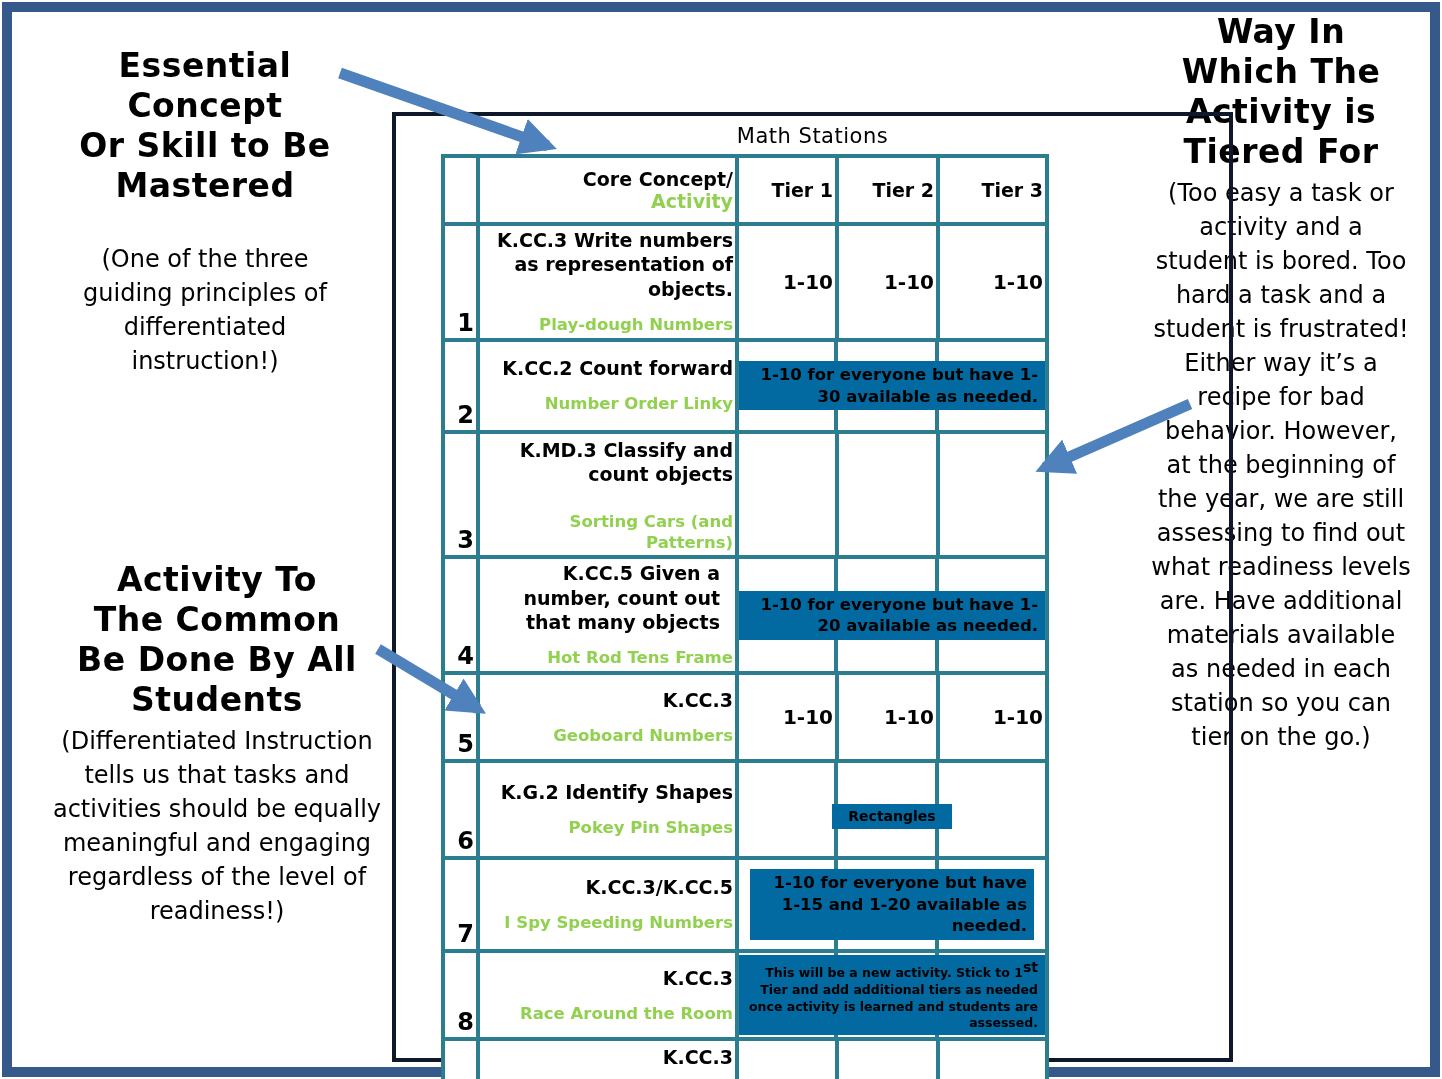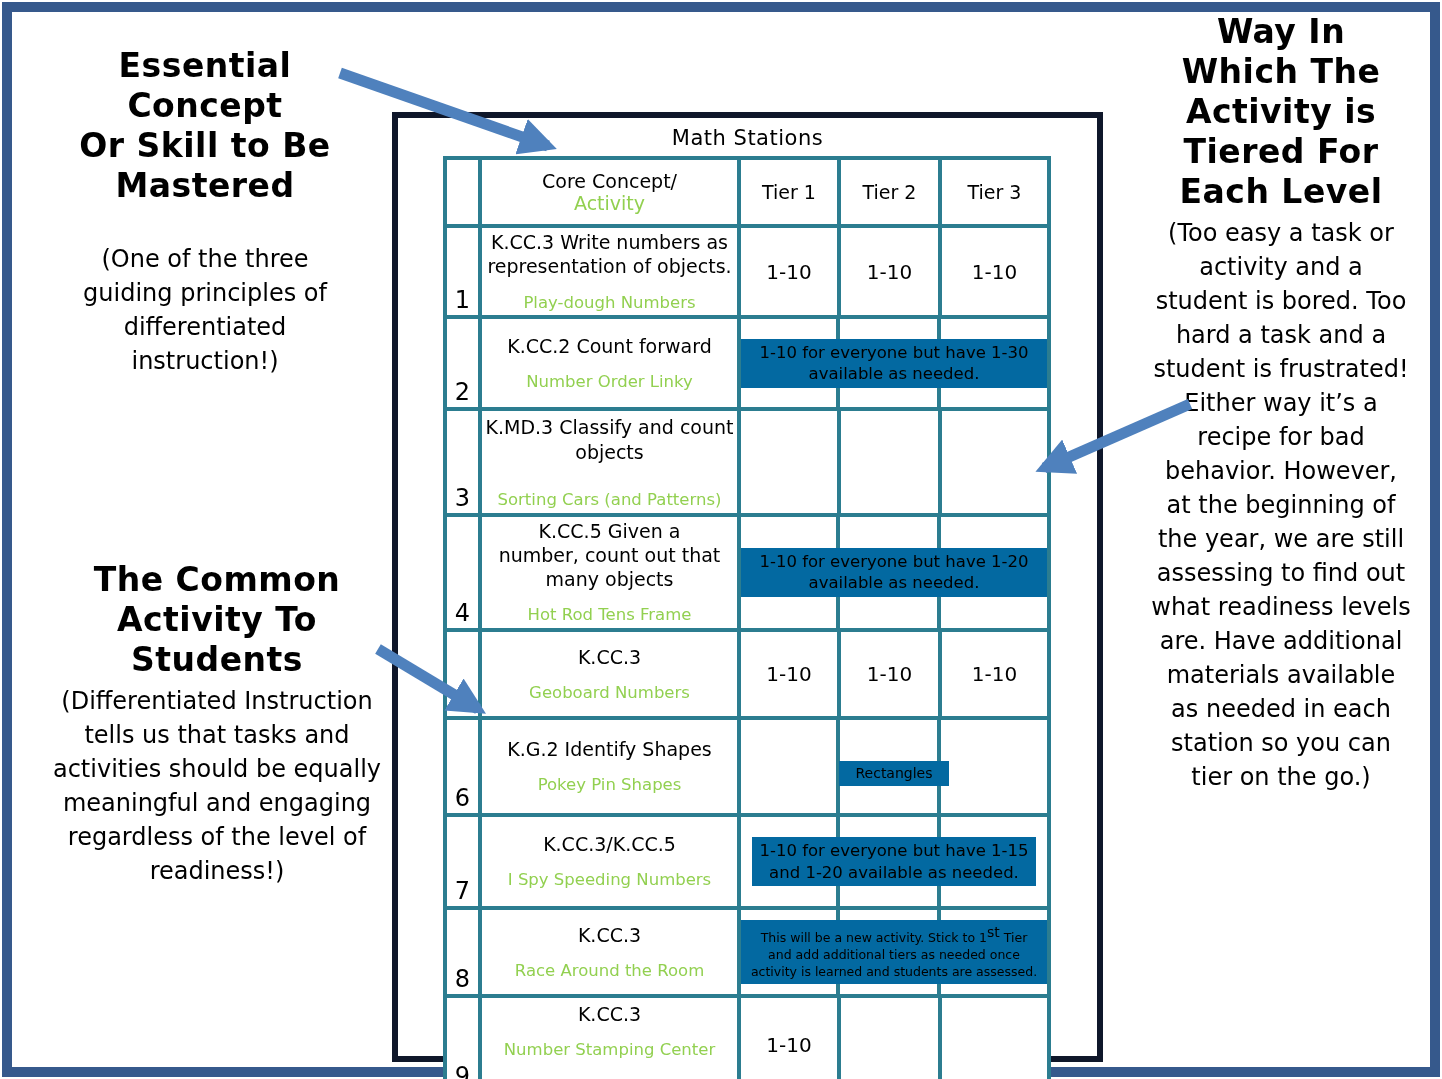--- a/index.html
+++ b/index.html
@@ -1,23 +1,23 @@
 <!DOCTYPE html>
 <html><head>
 <meta charset="utf-8">
 <style>
   html,body{margin:0;padding:0;background:#fff;}
   body{width:1442px;height:1079px;position:relative;font-family:"DejaVu Sans",sans-serif;color:#000;overflow:hidden;}
   .frame{position:absolute;inset:2px;border:10px solid #36598C;background:#fff;}
   
-  .board{position:absolute;left:392px;top:112px;width:711px;height:950px;border:6px solid #0f172a;box-sizing:border-box;}
+  .board{position:absolute;left:392px;top:112px;width:841px;height:950px;border:4px solid #0f172a;box-sizing:border-box;}
   .board-title{position:absolute;left:0;top:8px;width:100%;text-align:center;font-size:21px;letter-spacing:.5px;}
   
   table.st{position:absolute;left:45px;top:38px;border-collapse:collapse;table-layout:fixed;width:604px;}
-  table.st td{border:4px solid #2C7D90;text-align:center;vertical-align:middle;padding:2px;background:#fff;overflow:hidden;}
+  table.st td{border:4px solid #2C7D90;text-align:right;vertical-align:middle;padding:2px;background:#fff;overflow:hidden;font-weight:bold;}
   tr.hdr{height:68px;} tr.r1{height:80px;} tr.r2{height:92px;} tr.r3{height:84px;}
   tr.r4{height:91px;} tr.r5{height:88px;} tr.r6{height:97px;} tr.r7{height:93px;}
   tr.r8{height:88px;} tr.r9{height:97px;}
   .th{font-size:19px;}
   .numcell{vertical-align:bottom !important;font-size:24px;padding-bottom:1px !important;}
   .code{font-size:19px;line-height:1.28;}
   .activity{font-size:16.5px;line-height:1.25;color:#92D050;margin-top:14px;}
   .toprow{vertical-align:top !important;padding-top:4px !important;}
   .gap .activity{margin-top:26px;}
   .tierval{font-size:20px;}
@@ -51,34 +51,34 @@
     <div>Essential</div>
     <div>Concept</div>
     <div>Or Skill to Be</div>
     <div>Mastered</div>
   </div>
   <div class="ann-body">(One of the three guiding principles of differentiated instruction!)</div>
 </div>
 
 <div class="ann ann-lb">
   <div class="ann-title">
+    <div>Activity To</div>
     <div>The Common</div>
-    <div>Activity To</div>
+    <div>Be Done By All</div>
     <div>Students</div>
   </div>
   <div class="ann-body">(Differentiated Instruction tells us that tasks and activities should be equally meaningful and engaging regardless of the level of readiness!)</div>
 </div>
 
 <div class="ann ann-r">
   <div class="ann-title">
     <div>Way In</div>
     <div>Which The</div>
     <div>Activity is</div>
     <div>Tiered For</div>
-    <div>Each Level</div>
   </div>
   <div class="ann-body">(Too easy a task or activity and a student is bored. Too hard a task and a student is frustrated! Either way it’s a recipe for bad behavior. However, at the beginning of the year, we are still assessing to find out what readiness levels are.  Have additional materials available as needed in each station so you can tier on the go.)</div>
 </div>
 
 <div class="board">
   <div class="board-title">Math Stations</div>
 
   <table class="st">
     <colgroup>
         <col style="width:35px">

